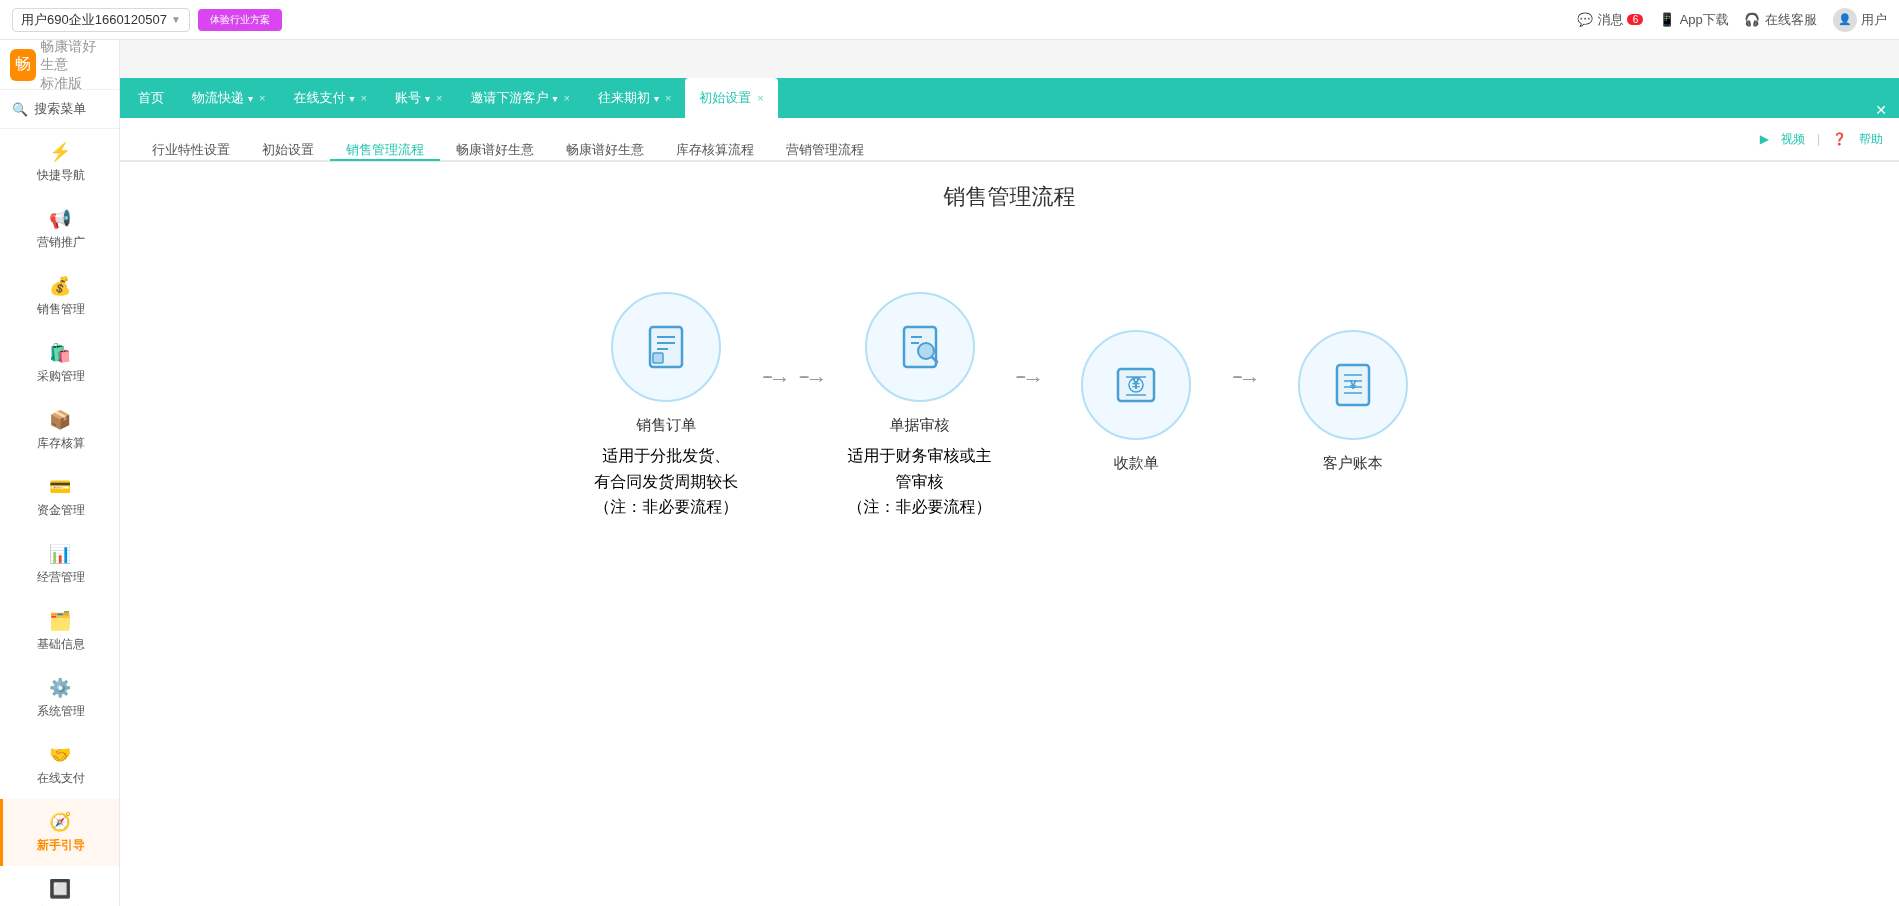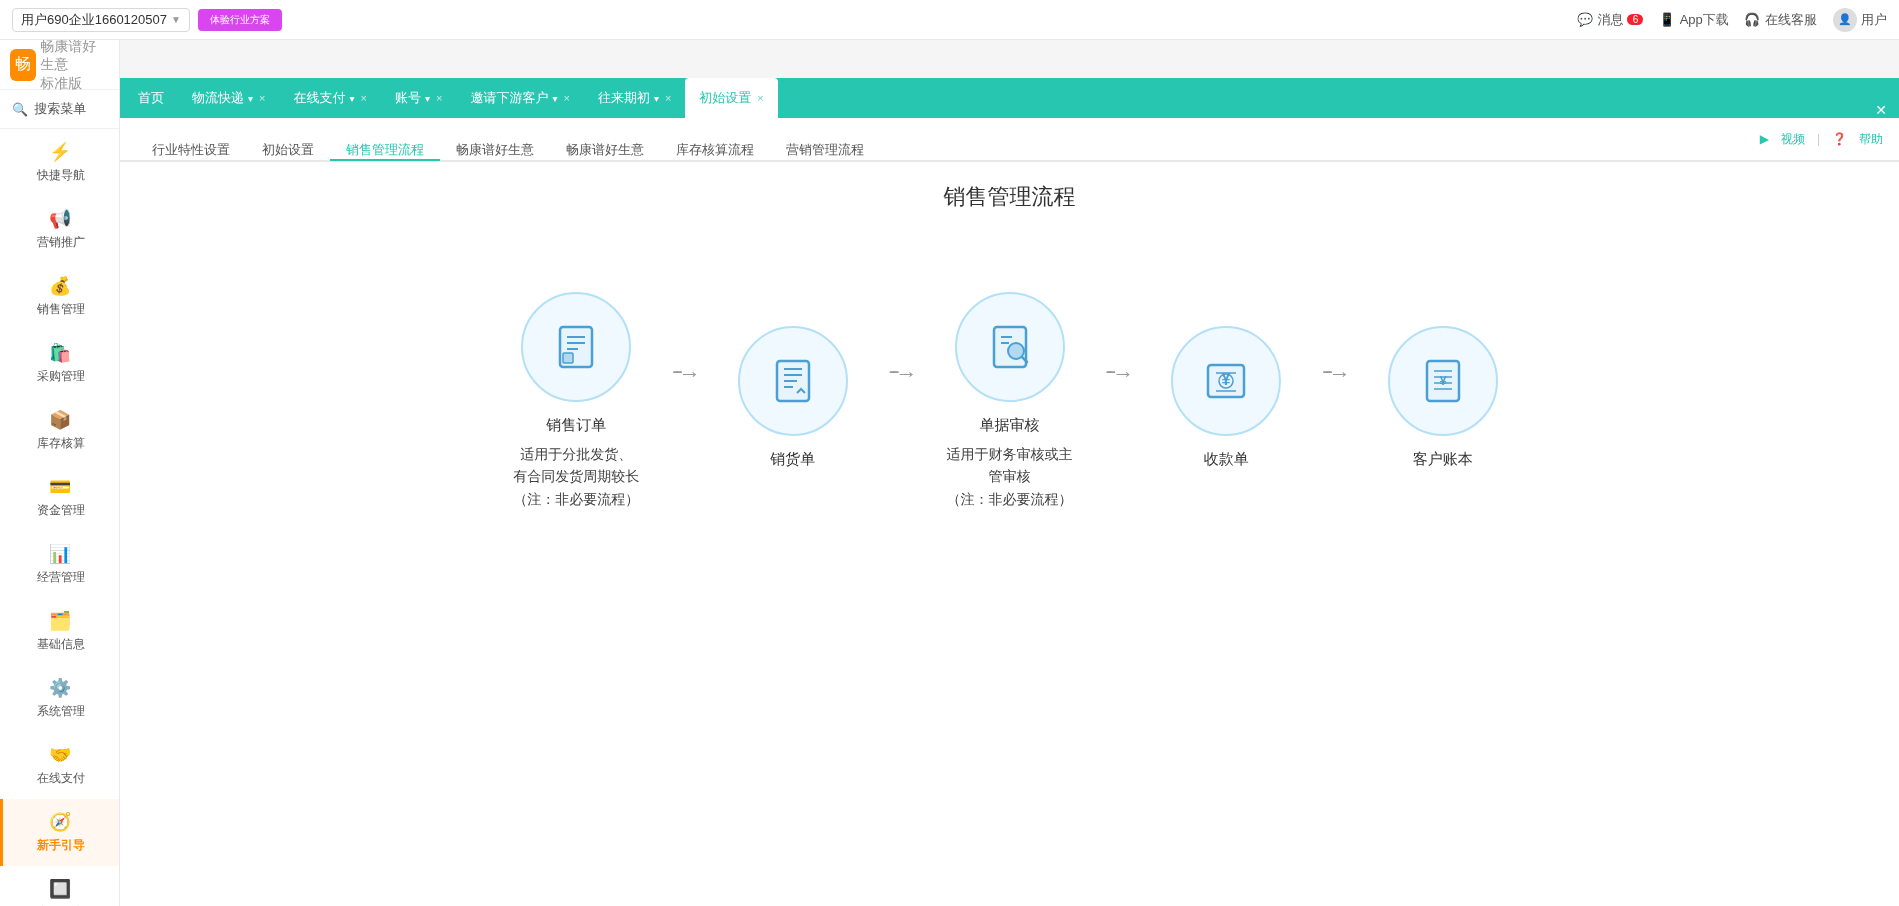--- a/index.html
+++ b/index.html
@@ -160,21 +160,21 @@
       border: 2px solid #b3e0f7;
       background: #f0f9ff;
       display: flex;
       align-items: center;
       justify-content: center;
       margin-bottom: 14px;
       cursor: pointer;
       transition: all 0.2s;
     }
     .flow-label { font-size: 15px; color: #333; font-weight: 500; margin-bottom: 8px; text-align: left; }
-    .flow-desc { font-size: 14px; color: #404040; text-align: center; line-height: 1.6; }
+    .flow-desc { font-size: 16px; color: #000000; text-align: center; line-height: 1.6; }
     .flow-arrow {
       font-size: 22px;
       color: #999;
       padding: 0 6px;
       margin-bottom: 60px;
       letter-spacing: -4px;
     }
 
     
     .circle-svg { width: 52px; height: 52px; }
@@ -360,34 +360,20 @@
               <line x1="17" y1="28" x2="28" y2="28" stroke="#4a9fd4" stroke-width="2"></line>
               <rect x="13" y="32" width="10" height="10" rx="1" stroke="#4a9fd4" stroke-width="1.5" fill="#b3d9f0"></rect>
             </svg>
           </div>
           <div class="flow-label">销售订单</div>
           <div class="flow-desc">适用于分批发货、<br>有合同发货周期较长<br>（注：非必要流程）</div>
         </div>
 
         <div class="flow-arrow">--→</div>
 
-        <div class="flow-item">
-          <div class="flow-circle">
-            <svg class="circle-svg" viewBox="0 0 52 52" fill="none" xmlns="http://www.w3.org/2000/svg">
-              <rect x="10" y="6" width="32" height="40" rx="3" stroke="#4a9fd4" stroke-width="2.5" fill="#e8f4fb"></rect>
-              <line x1="17" y1="14" x2="35" y2="14" stroke="#4a9fd4" stroke-width="2"></line>
-              <line x1="17" y1="20" x2="35" y2="20" stroke="#4a9fd4" stroke-width="2"></line>
-              <line x1="17" y1="26" x2="30" y2="26" stroke="#4a9fd4" stroke-width="2"></line>
-              <line x1="17" y1="32" x2="26" y2="32" stroke="#4a9fd4" stroke-width="2"></line>
-              <polyline points="30,38 34,34 38,38" stroke="#4a9fd4" stroke-width="2" fill="none"></polyline>
-            </svg>
-          </div>
-          <div class="flow-label">销货单</div>
-          <div class="flow-desc"></div>
-        </div>
 
         <div class="flow-arrow">--→</div>
 
         <div class="flow-item">
           <div class="flow-circle">
             <svg class="circle-svg" viewBox="0 0 52 52" fill="none" xmlns="http://www.w3.org/2000/svg">
               <rect x="10" y="6" width="32" height="40" rx="3" stroke="#4a9fd4" stroke-width="2.5" fill="#e8f4fb"></rect>
               <circle cx="32" cy="30" r="8" stroke="#4a9fd4" stroke-width="2" fill="#b3d9f0"></circle>
               <line x1="38" y1="36" x2="43" y2="41" stroke="#4a9fd4" stroke-width="2.5" stroke-linecap="round"></line>
               <line x1="17" y1="16" x2="28" y2="16" stroke="#4a9fd4" stroke-width="2"></line>

